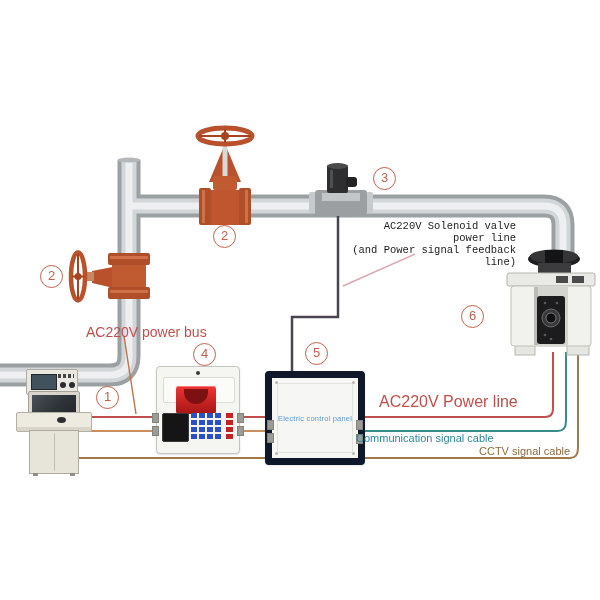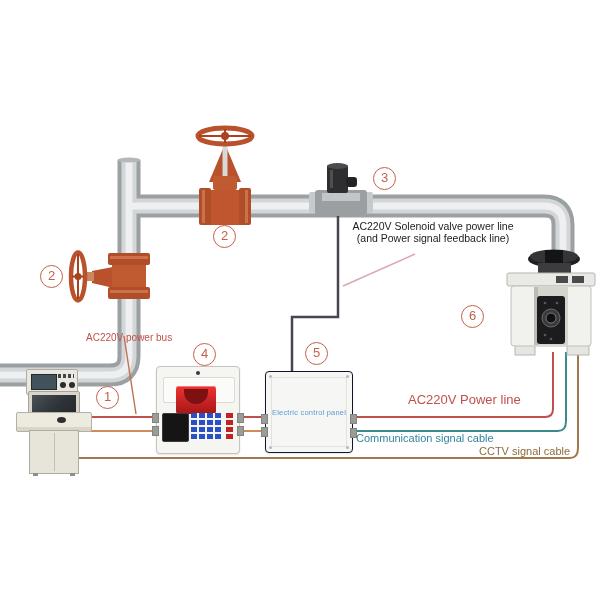--- a/index.html
+++ b/index.html
@@ -47,31 +47,31 @@
                border:1px solid #3a3a3a;border-radius:2px;}
   .ctrl4 .keypad{position:absolute;left:34px;top:46px;width:32px;height:27px;
       background-color:#f5f5f2;
       background-image:
         repeating-linear-gradient(to bottom, transparent 0 5px, #f5f5f2 5px 7px),
         repeating-linear-gradient(to right, #2a50c8 0 6px, #f5f5f2 6px 8px);}
   .ctrl4 .redkeys{position:absolute;left:69px;top:46px;width:7px;height:27px;
       background:repeating-linear-gradient(to bottom,#c32222 0 5px,#f5f5f2 5px 7px);}
   .tab{position:absolute;width:5px;height:8px;background:#9c9c97;border:1px solid #84847f;}
   
-  .panel5{left:265px;top:371px;width:86px;height:80px;background:#f6f6f4;border:1px solid #0f172a;
+  .panel5{left:265px;top:371px;width:86px;height:80px;background:#f6f6f4;border:7px solid #0f172a;
           border-radius:4px;box-shadow:0 1px 2px rgba(0,0,0,.10);}
   .panel5 .door{position:absolute;left:5px;top:5px;right:5px;bottom:5px;border:1px solid #e3e3de;border-radius:2px;}
   .panel5 .screw{position:absolute;width:3px;height:3px;border-radius:50%;background:#b7b7b2;}
   .panel5 .plabel{position:absolute;left:0;right:0;top:36px;text-align:center;
                   font-size:7.5px;color:#5b9bd5;letter-spacing:.2px;}
   
   .t-inlet{left:6px;top:342px;font-size:13.5px;font-weight:bold;color:#4f4f4f;letter-spacing:.4px;}
-  .t-bus{left:86px;top:332px;font-size:10px;color:#c0504d;}
-  .t-solenoid{left:350px;top:220px;width:166px;text-align:center;font-size:10.5px;color:#1c1c1c;white-space:normal;}
-  .t-power{left:408px;top:393px;font-size:13px;color:#c0504d;}
+  .t-bus{left:86px;top:324px;font-size:14px;color:#c0504d;}
+  .t-solenoid{left:350px;top:220px;width:166px;text-align:right;font-size:10.5px;color:#1c1c1c;white-space:normal;font-family:Liberation Mono, monospace;}
+  .t-power{left:379px;top:393px;font-size:16px;color:#c0504d;}
   .t-comm{left:356px;top:432px;font-size:11px;color:#31859c;}
   .t-cctv{left:479px;top:445px;font-size:11px;color:#8f6b3f;}
 </style>
 </head>
 <body>
 
 <div class="canvas">
 
   <svg id="piping" class="layer" viewBox="0 0 600 600">
 

